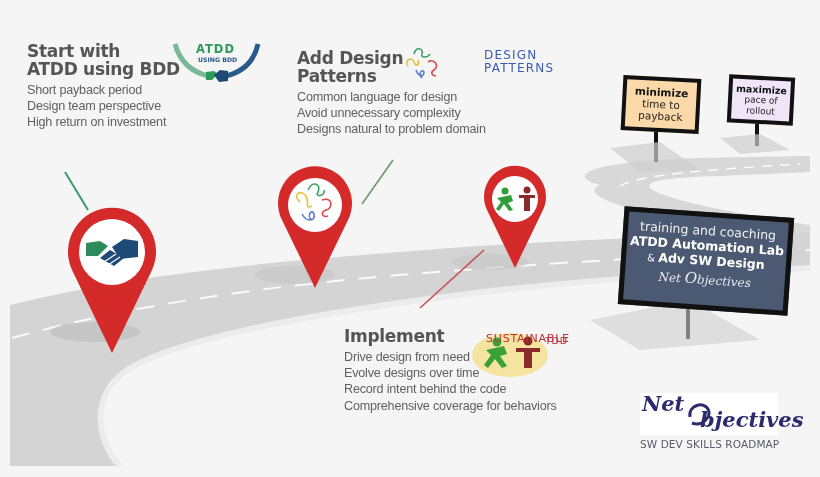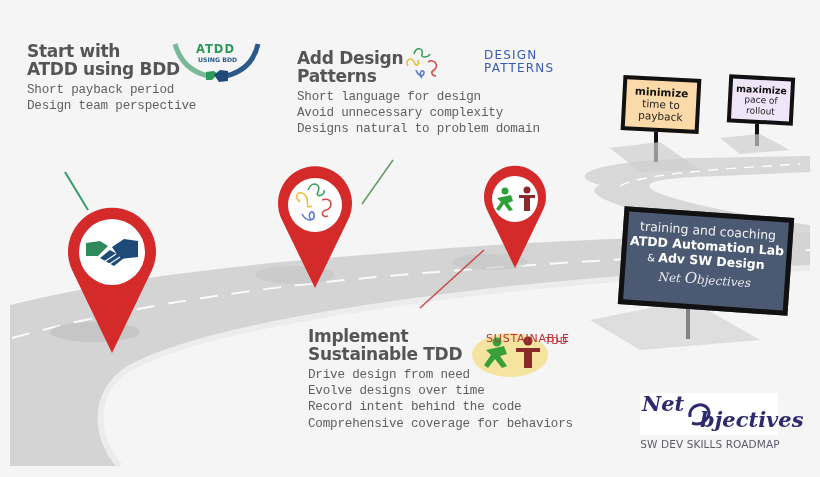--- a/index.html
+++ b/index.html
@@ -13,35 +13,35 @@
   svg.road-layer { position: absolute; left: 0; top: 0; }
 
   .block { position: absolute; color: #555; }
   .block .title {
     font-family: "DejaVu Sans", sans-serif;
     font-weight: bold; color: #555; font-size: 17px; line-height: 18px;
     letter-spacing: -0.3px;
   }
   .block .bullets { margin-top: 4px; }
   .block .bullet {
-    font-family: Liberation Mono, monospace;
+    font-family: Liberation Sans, sans-serif;
     font-size: 12.6px; line-height: 16.2px; color: #606060;
     letter-spacing: -0.2px; white-space: nowrap;
   }
 
   .badge-text { position: absolute; font-family: "DejaVu Sans", sans-serif; }
 
   .sign { position: absolute; border: 4px solid #111; box-sizing: border-box; text-align: center; }
   .sign .t { display:block; font-family: "DejaVu Sans", sans-serif; }
 
   .footer-logo { position: absolute; left: 640px; top: 393px; width: 138px; height: 42px; background: #fff; }
   .footer-sub {
     position: absolute; left: 640px; top: 438px; width: 140px;
     font-family: "DejaVu Sans", sans-serif; font-size: 10.5px; color: #5a5a6a;
-    letter-spacing: 0.1px; white-space: nowrap; text-align: center;
+    letter-spacing: 0.1px; white-space: nowrap;
   }
   .serif-logo { font-family: "DejaVu Serif", serif; font-style: italic; color: #2e2a6e; position: absolute; }
 </style>
 </head>
 <body>
 
 <div class="canvas">
 
   <svg class="road-layer" width="820" height="477" viewBox="0 0 820 477">
 
@@ -126,42 +126,42 @@
       <path d="M516 348 L 540 348 L 540 352 L 532 352 L 532 368 L 524 368 L 524 352 L 516 352 Z" fill="#8a2a2a"></path>
     </g>
   </svg>
 
   <div class="block" style="left:27px; top:42px;">
     <div class="title">Start with</div>
     <div class="title">ATDD using BDD</div>
     <div class="bullets">
       <div class="bullet">Short payback period</div>
       <div class="bullet">Design team perspective</div>
+      <div class="bullet">High return on investment</div>
     </div>
   </div>
   <div class="badge-text" style="left:196px; top:42px; font-size:11.5px; font-weight:bold; color:#2e9a5a; letter-spacing:1px;">ATDD</div>
   <div class="badge-text" style="left:198px; top:56px; font-size:6.2px; font-weight:bold; color:#2a5a8a;">USING BDD</div>
 
   <div class="block" style="left:297px; top:49px;">
     <div class="title">Add Design</div>
     <div class="title">Patterns</div>
     <div class="bullets">
-      <div class="bullet">Short language for design</div>
+      <div class="bullet">Common language for design</div>
       <div class="bullet">Avoid unnecessary complexity</div>
       <div class="bullet">Designs natural to problem domain</div>
     </div>
   </div>
   <div class="badge-text" style="left:440px; top:49px; font-size:12px; color:#3a5ab4; letter-spacing:1.2px; line-height:13px;margin-left:44px;">
     <div>DESIGN</div>
     <div>PATTERNS</div>
   </div>
 
-  <div class="block" style="left:308px; top:327px;">
+  <div class="block" style="left:344px; top:327px;">
     <div class="title">Implement</div>
-    <div class="title">Sustainable TDD</div>
     <div class="bullets">
       <div class="bullet">Drive design from need</div>
       <div class="bullet">Evolve designs over time</div>
       <div class="bullet">Record intent behind the code</div>
       <div class="bullet">Comprehensive coverage for behaviors</div>
     </div>
   </div>
   <div class="badge-text" style="left:486px; top:332px; font-size:11px; color:#c0303a; letter-spacing:0.8px;">SUSTAINABLE</div>
   <div class="badge-text" style="left:545px; top:335px; font-size:9.5px; color:#c0303a; letter-spacing:0.8px;text-align:center;">TDD</div>
 

